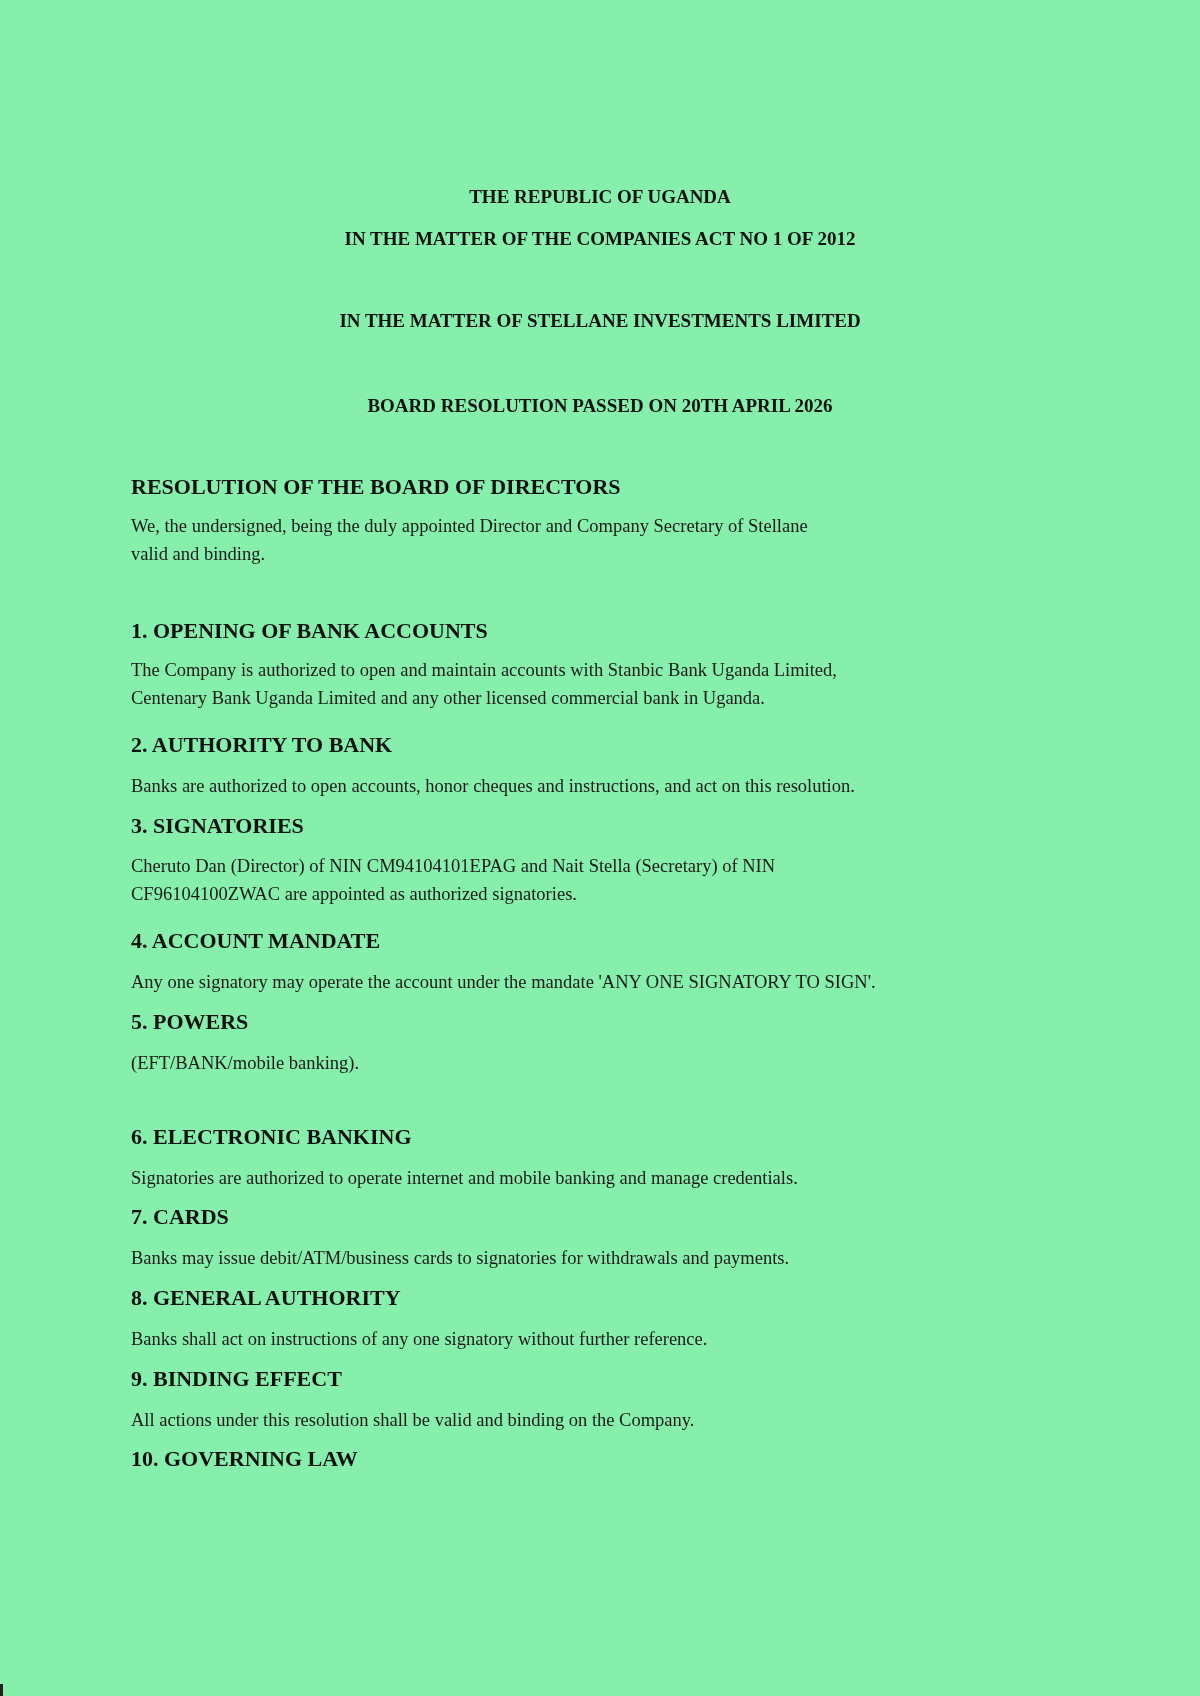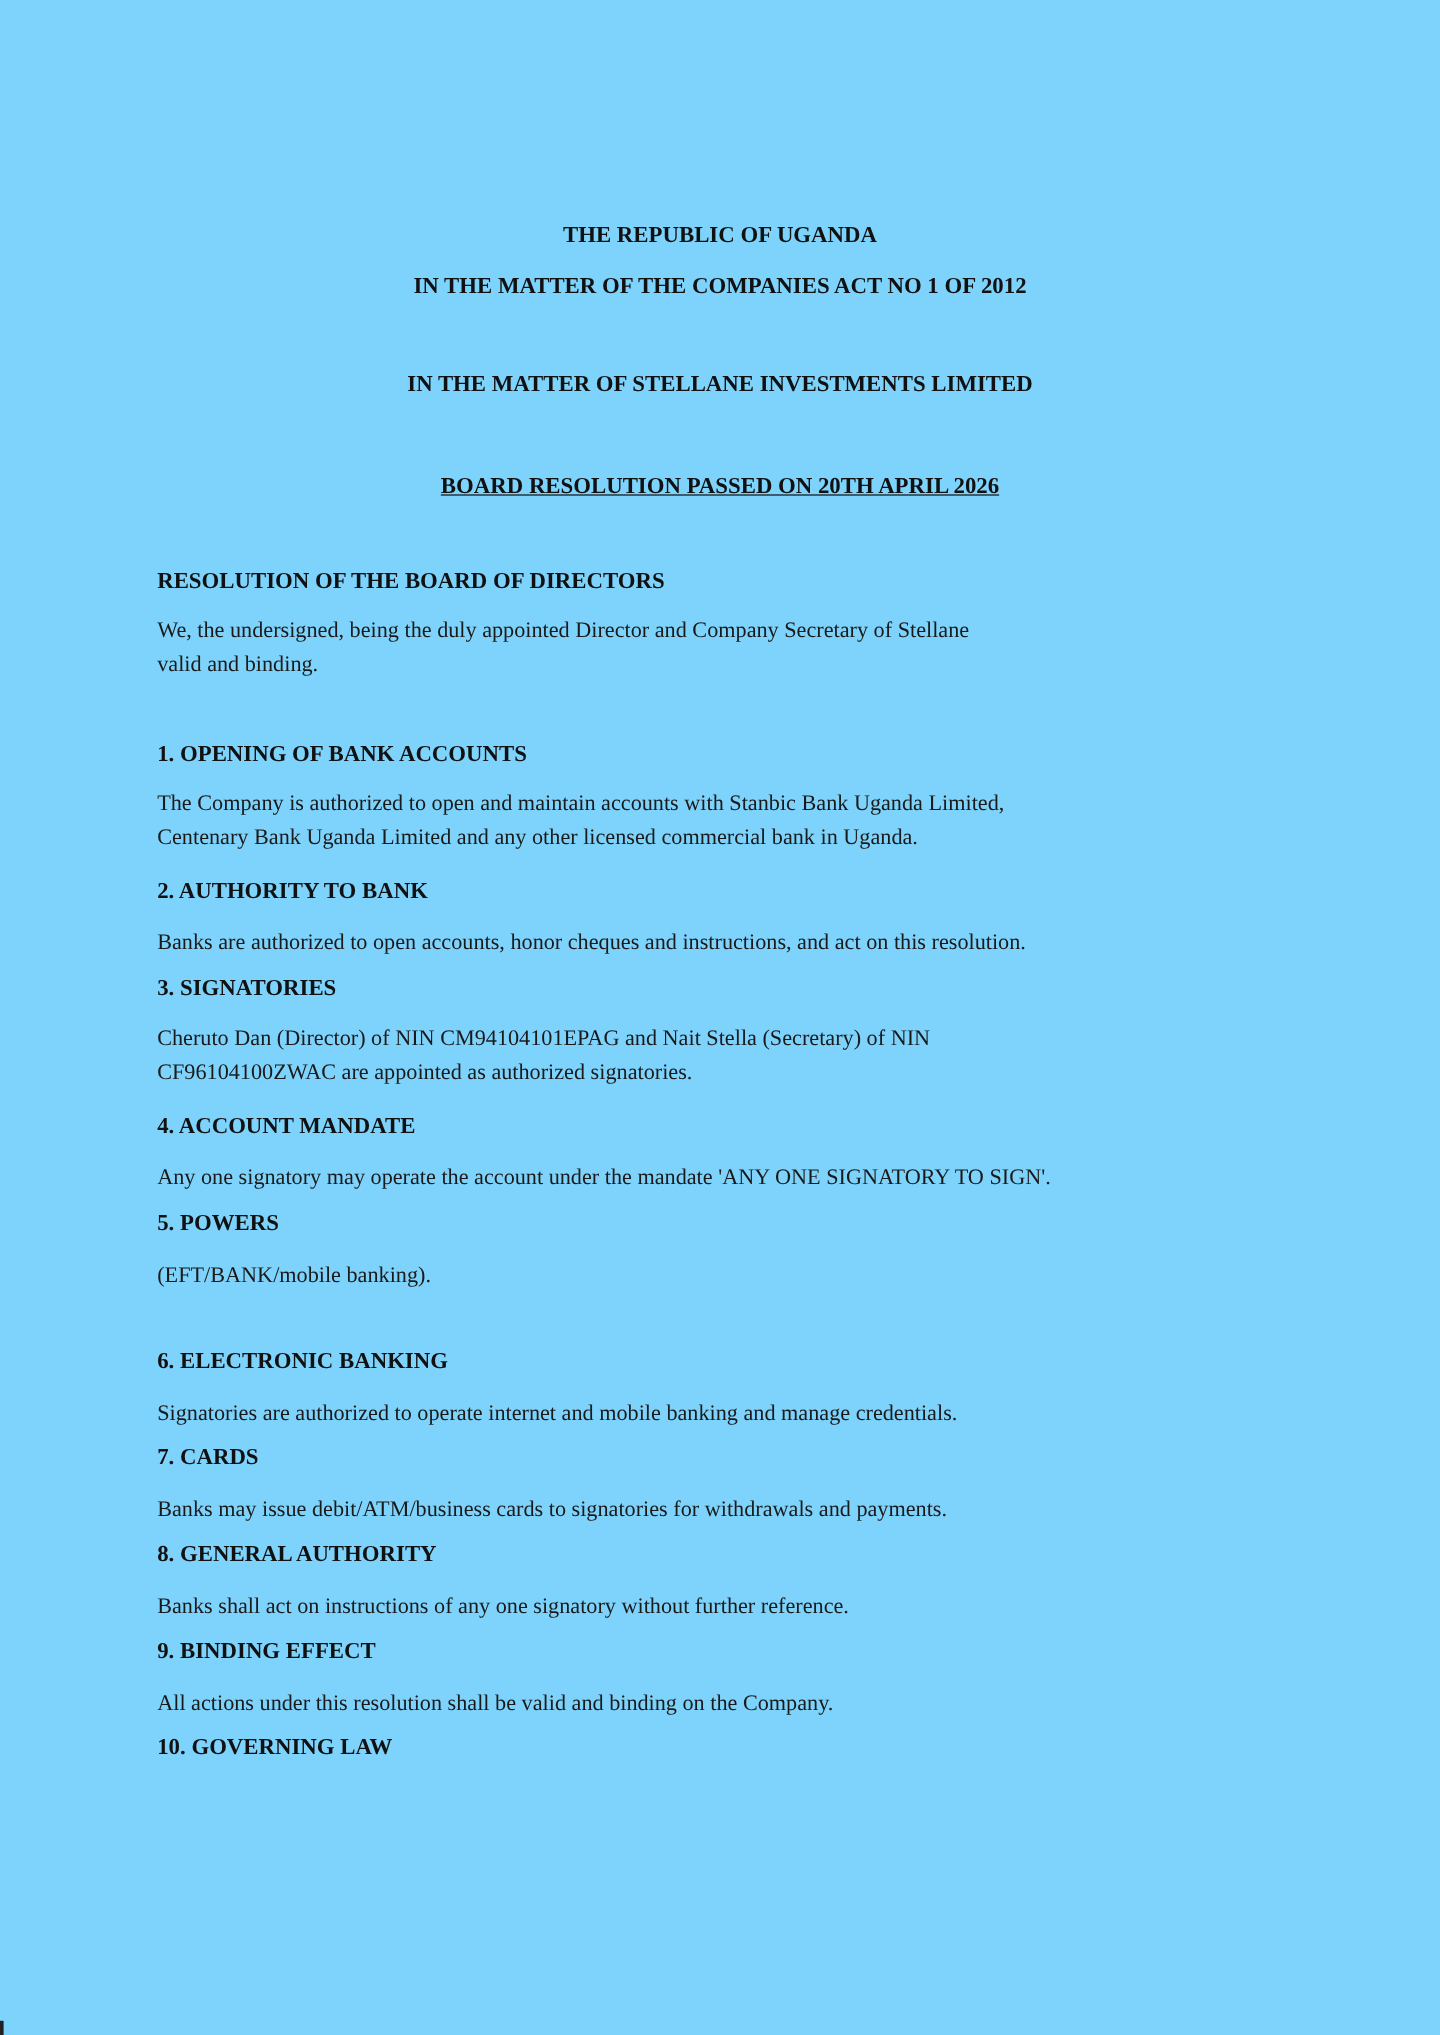--- a/index.html
+++ b/index.html
@@ -13,21 +13,21 @@
       position: relative;
       overflow: hidden;
       font-family: "Liberation Serif", "DejaVu Serif", serif;
       color: #141414;
     }
     .page {
       position: absolute;
       left: 0; top: 0;
       width: 1200px;
       height: 1696px;
-      background: #7dd3fc;
+      background: #86efac;
     }
     .header-line {
       position: absolute;
       left: 0;
       width: 1200px;
       text-align: center;
       font-weight: bold;
       font-size: 19px;
       letter-spacing: 0px;
       color: #111;
@@ -38,21 +38,21 @@
       width: 1200px;
       text-align: center;
       font-weight: bold;
       font-size: 19px;
       color: #111;
     }
     .section-heading {
       position: absolute;
       left: 131px;
       font-weight: bold;
-      font-size: 19px;
+      font-size: 22px;
       color: #111;
       white-space: nowrap;
     }
     .body-text {
       position: absolute;
       left: 131px;
       width: 950px;
       font-size: 18.5px;
       line-height: 28px;
       color: #1a1a1a;
@@ -64,21 +64,21 @@
   </style>
 </head>
 <body>
 
 <div class="page">
 
   <div class="header-line" style="top:186px;">THE REPUBLIC OF UGANDA</div>
   <div class="header-line" style="top:228px;">IN THE MATTER OF THE COMPANIES ACT NO 1 OF 2012</div>
   <div class="header-line" style="top:310px;">IN THE MATTER OF STELLANE INVESTMENTS LIMITED</div>
 
-  <div class="title-line" style="top:395px;text-decoration:underline;">BOARD RESOLUTION PASSED ON 20TH APRIL 2026</div>
+  <div class="title-line" style="top:395px;">BOARD RESOLUTION PASSED ON 20TH APRIL 2026</div>
 
   <div class="section-heading" style="top:474px;">RESOLUTION OF THE BOARD OF DIRECTORS</div>
   <div class="body-text" style="top:512px;">
     <div>We, the undersigned, being the duly appointed Director and Company Secretary of Stellane</div>
     <div>valid and binding.</div>
   </div>
 
   <div class="section-heading" style="top:618px;">1. OPENING OF BANK ACCOUNTS</div>
   <div class="body-text" style="top:656px;">
     <div>The Company is authorized to open and maintain accounts with Stanbic Bank Uganda Limited,</div>

